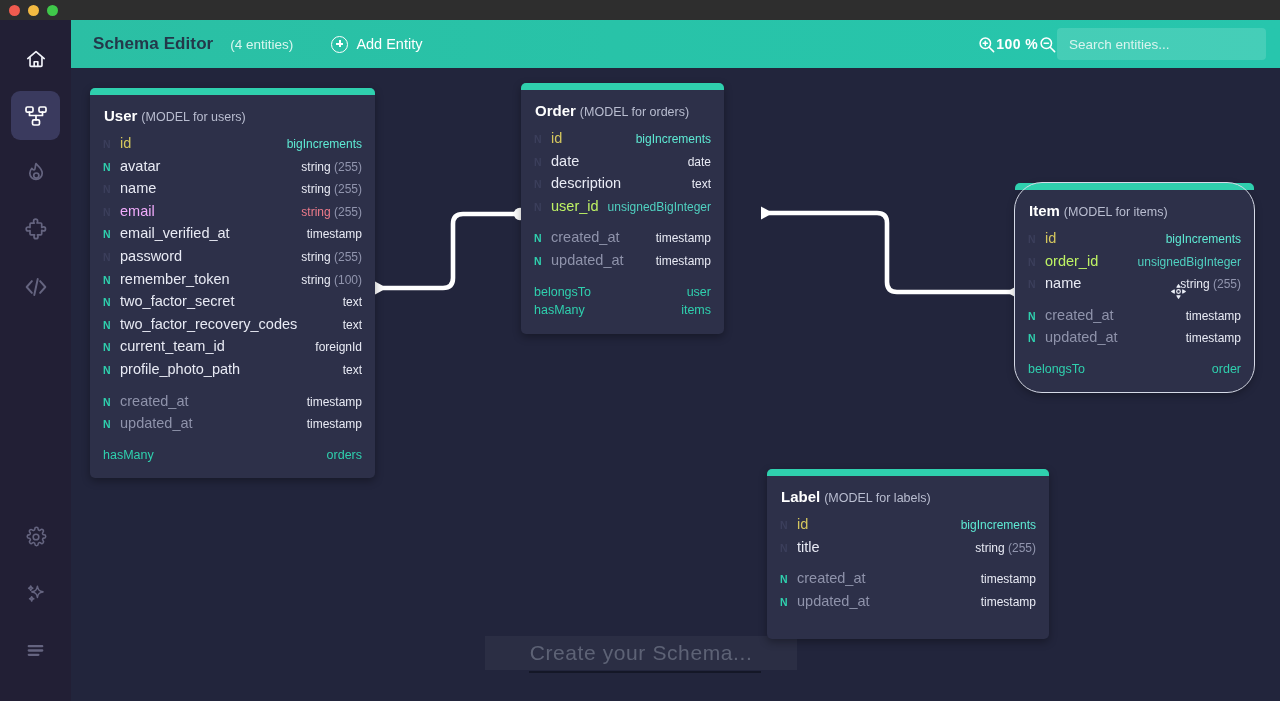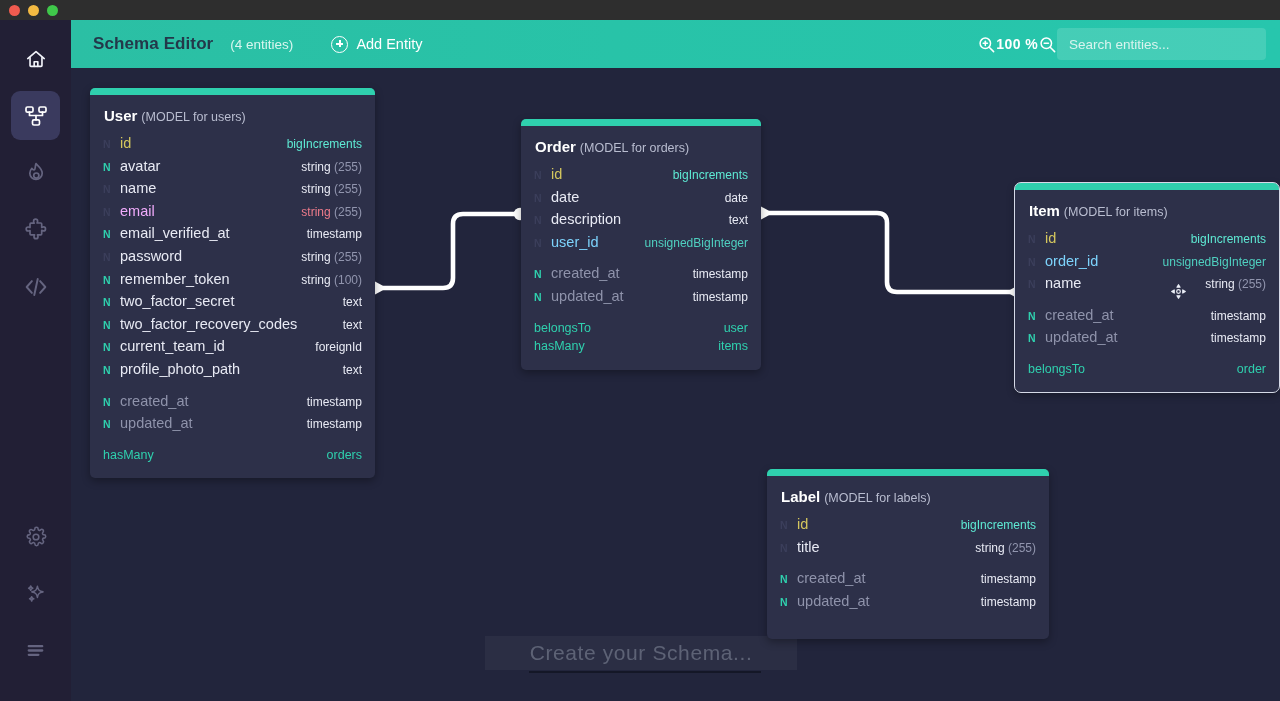--- a/index.html
+++ b/index.html
@@ -99,21 +99,21 @@
   .fields { padding: 2px 13px 0 13px; }
   .field { display: flex; align-items: baseline; height: 22.6px; }
   .nmark {
     width: 17px; flex: none; font-size: 10.5px; font-weight: bold;
     color: #2fd0ae; letter-spacing: .2px;
   }
   .nmark.off { color: #3b3e5b; }
   .fname { font-size: 14.5px; color: #e8eaf4; }
   .fname.pk { color: #d4c65e; }
   .fname.unique { color: #f0abfc; }
-  .fname.fk { color: #7dd3fc; text-align: center; }
+  .fname.fk { color: #bef264; text-align: center; }
   .fname.dim { color: #8f93ab; }
   .ftype { margin-left: auto; font-size: 12px; color: #e8eaf4; text-align: right; }
   .ftype.pk { color: #5eead4; }
   .ftype.unique { color: #ee7b8b; }
   .ftype.fk { color: #4fd0c0; }
   .ftype .len { color: #9195ae; }
   .gap { height: 9px; }
   .rels { padding: 10px 13px 12px 13px; }
   .rel { display: flex; height: 18.5px; font-size: 12.5px; }
   .rel .lhs { color: #2fd0ae; }
@@ -346,21 +346,21 @@
           </div>
       </div>
       <div class="rels">
         <div class="rel">
             <span class="lhs">hasMany</span>
             <span class="rhs">orders</span>
           </div>
       </div>
     </div>
 
-    <div class="card" style="left:450px; top:15px; width:240px;margin-top:36px;">
+    <div class="card" style="left:450px; top:15px; width:203px;">
       <div class="accent"></div>
       <div class="card-title">
         <b>Order</b><span>(MODEL for orders)</span>
       </div>
       <div class="fields">
         <div class="field">
             <span class="nmark off">N</span>
             <span class="fname pk">id</span>
             <span class="ftype pk"><span>bigIncrements</span> <span class="len"></span></span>
           </div>
@@ -396,21 +396,21 @@
             <span class="lhs">belongsTo</span>
             <span class="rhs">user</span>
           </div>
         <div class="rel">
             <span class="lhs">hasMany</span>
             <span class="rhs">items</span>
           </div>
       </div>
     </div>
 
-    <div class="card selected" style="left:944px; top:115px; width:264px;">
+    <div class="card selected" style="left:944px; top:115px; width:239px;border-radius:27px;">
       <div class="accent"></div>
       <div class="card-title">
         <b>Item</b><span>(MODEL for items)</span>
       </div>
       <div class="fields">
         <div class="field">
             <span class="nmark off">N</span>
             <span class="fname pk">id</span>
             <span class="ftype pk"><span>bigIncrements</span> <span class="len"></span></span>
           </div>

